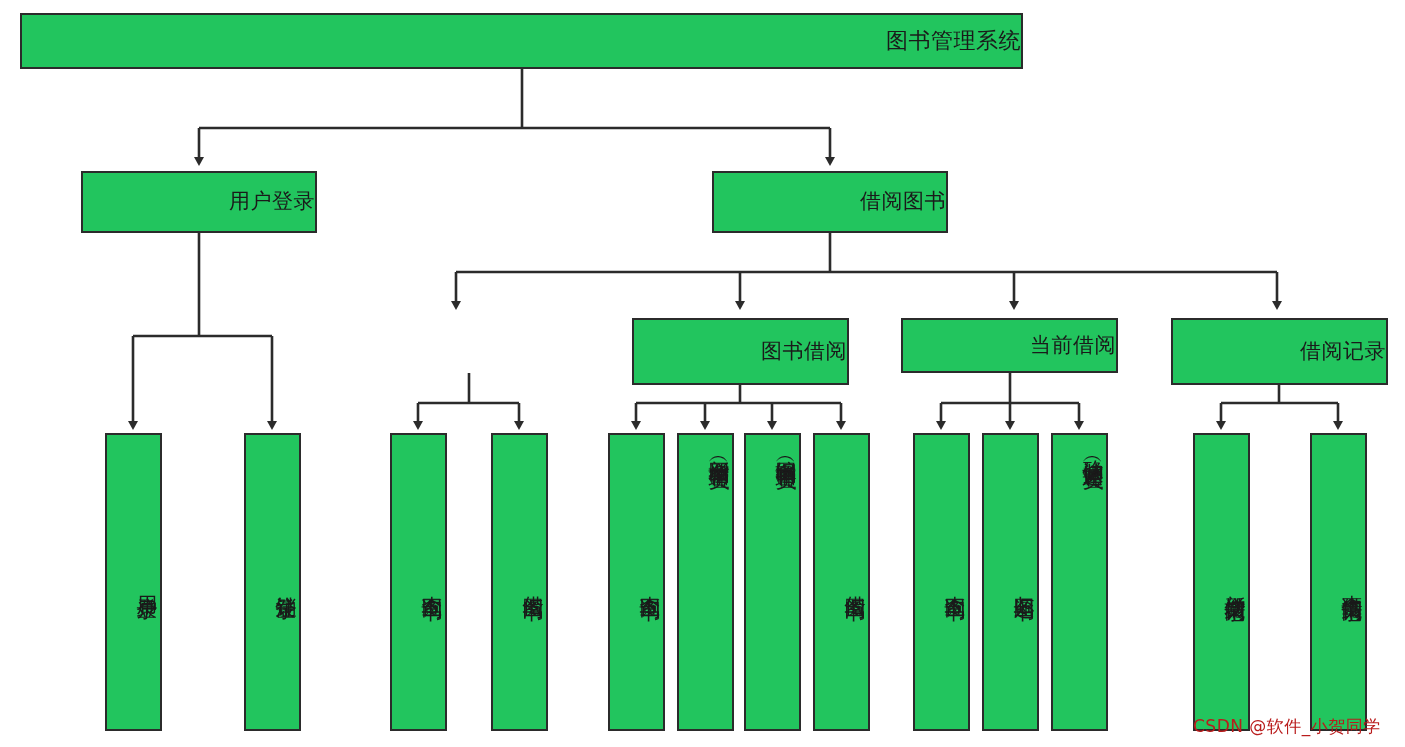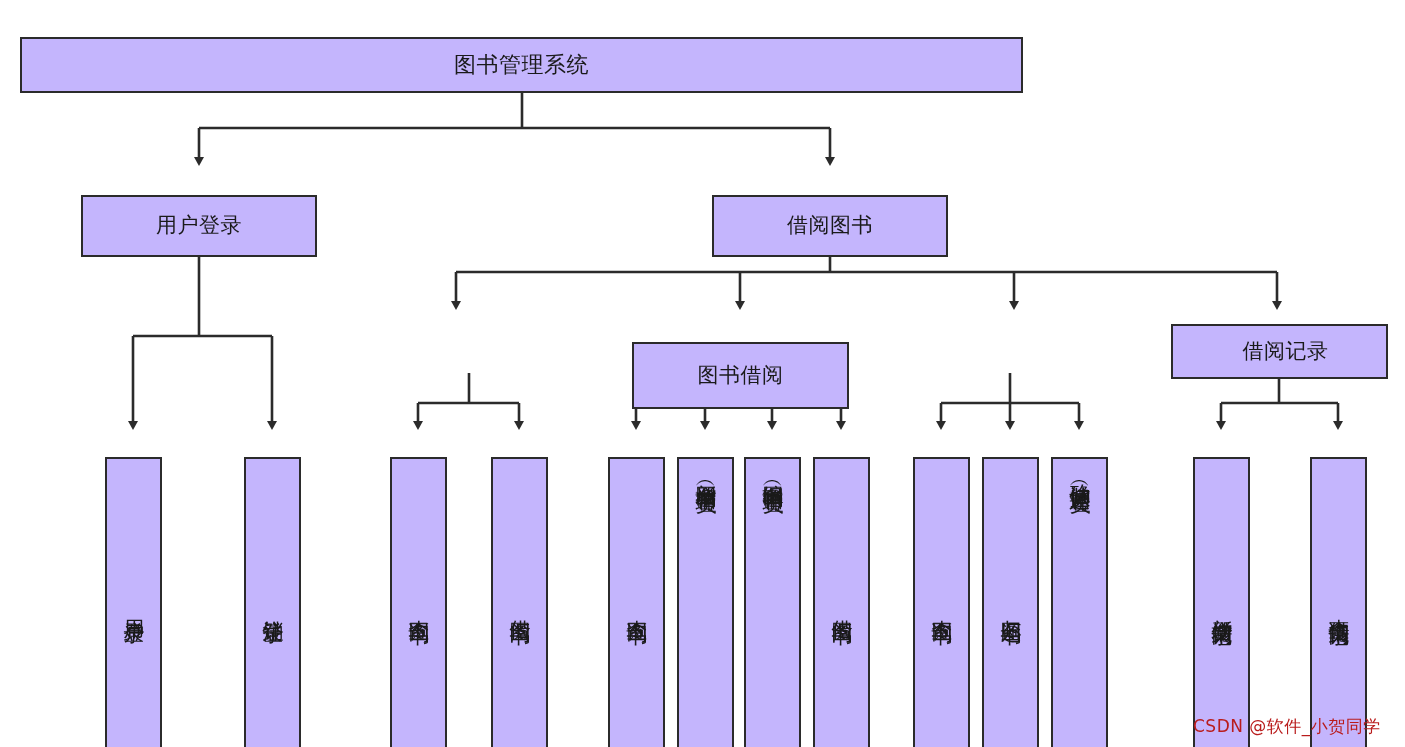--- a/index.html
+++ b/index.html
@@ -21,27 +21,26 @@
     position: absolute;
     left: 0;
     top: 0;
     width: 1405px;
     height: 747px;
     pointer-events: none;
   }
   .node {
     position: absolute;
     box-sizing: border-box;
-    background: #c4b5fd;
+    background: #22c55e;
     border: 2.4px solid #2b2b2b;
     display: flex;
     align-items: center;
-    justify-content: center;
+    justify-content: flex-end;
     color: #1a1a1a;
-    margin-top: 24px;
   }
   .node.root {
     border-width: 2.6px;
   }
   .label-h {
     font-size: 21px;
     line-height: 1.1;
     letter-spacing: 0.5px;
     white-space: nowrap;
   }
@@ -135,21 +134,24 @@
   <div class="node lvl2" style="left:81px; top:171px; width:236px; height:62px;">
     <span class="label-h">用户登录</span>
   </div>
   <div class="node lvl2" style="left:712px; top:171px; width:236px; height:62px;">
     <span class="label-h">借阅图书</span>
   </div>
 
   <div class="node lvl3" style="left:632px; top:318px; width:217px; height:67px;">
     <span class="label-h">图书借阅</span>
   </div>
-  <div class="node lvl3" style="left:1171px; top:300px; width:217px; height:55px;padding-left:12px;">
+  <div class="node lvl3" style="left:901px; top:318px; width:217px; height:55px;">
+    <span class="label-h">当前借阅</span>
+  </div>
+  <div class="node lvl3" style="left:1171px; top:318px; width:217px; height:67px;padding-left:12px;">
     <span class="label-h">借阅记录</span>
   </div>
 
   <div class="node leaf center-v" style="left:105px; top:433px; width:57px; height:298px;">
     <span class="label-v">用户登录</span>
   </div>
   <div class="node leaf center-v" style="left:244px; top:433px; width:57px; height:298px;">
     <span class="label-v">注销登录</span>
   </div>
 

